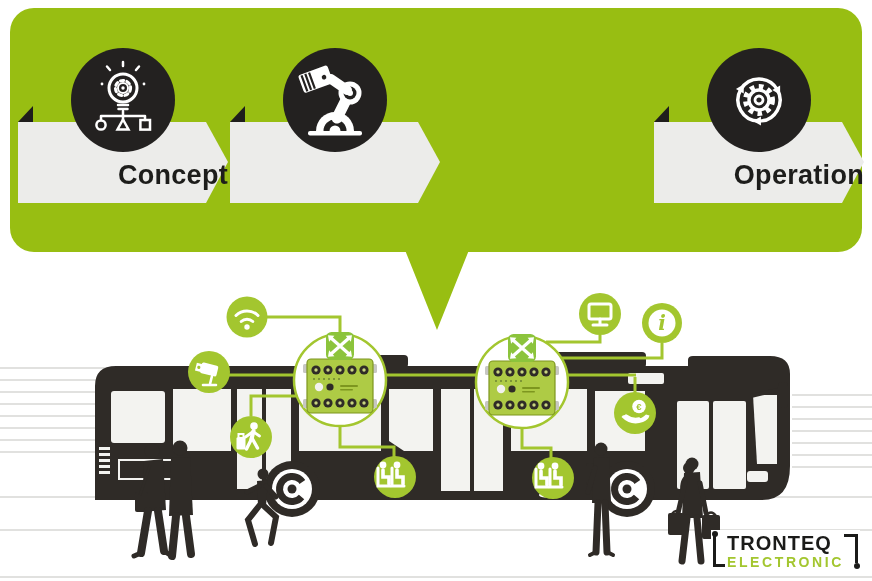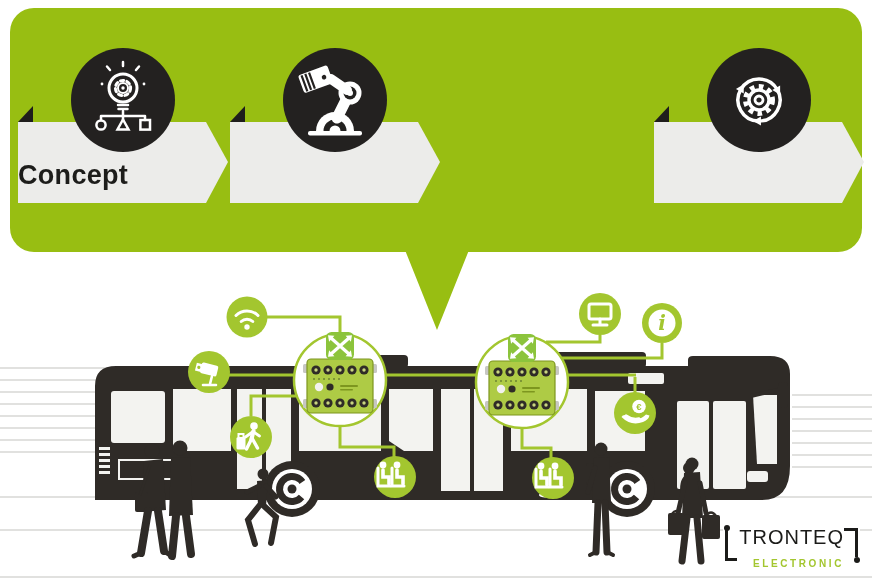--- a/index.html
+++ b/index.html
@@ -11,38 +11,38 @@
   .pointer{position:absolute;left:405px;top:250px;width:64px;height:80px;
            background:var(--banner-green);clip-path:polygon(0 0,100% 0,50% 100%);}
   .step{position:absolute;top:48px;width:210px;height:170px;}
   .step .band{position:absolute;left:0;top:74px;width:210px;height:81px;
               background:var(--band-gray);
               clip-path:polygon(0 0,188px 0,210px 40px,188px 81px,0 81px);}
   .step .fold{position:absolute;left:0;top:58px;width:15px;height:16px;
               background:#1F1E1C;clip-path:polygon(100% 0,100% 100%,0 100%);}
   .step .circle{position:absolute;left:53px;top:0;width:104px;height:104px;border-radius:50%;
                 background:var(--ink);display:flex;align-items:center;justify-content:center;}
-  .step .label{position:absolute;left:0;top:112px;width:210px;text-align:left;
+  .step .label{position:absolute;left:0;top:112px;width:210px;text-align:right;
                font-size:27px;font-weight:700;color:#1d1d1b;letter-spacing:.3px;}
   
   svg.scene{position:absolute;left:0;top:0;}
   .fill-bus{fill:var(--bus-dark);}
   .stroke-bus{stroke:var(--bus-dark);}
   .fill-green{fill:var(--icon-green);}
   .stroke-green{stroke:var(--icon-green);}
   .fill-square{fill:var(--switch-green);}
   .fill-device{fill:var(--device-green);}
   .bgline{stroke:var(--line-gray);stroke-width:1.3;}
   .glass{fill:#F3F3F0;}
   
   .logo{position:absolute;right:12px;bottom:10px;background:#fff;padding:3px 16px 2px 16px;}
   .logo-inner{position:relative;}
-  .logo-main{font-size:20px;font-weight:400;color:#1b1b19;letter-spacing:1px;line-height:1;}
-  .logo-sub{font-size:10px;font-weight:700;color:var(--icon-green);letter-spacing:2.6px;
-            text-align:right;margin-top:12px;line-height:1;}
+  .logo-main{font-size:20px;font-weight:700;color:#1b1b19;letter-spacing:1px;line-height:1;}
+  .logo-sub{font-size:14px;font-weight:700;color:var(--icon-green);letter-spacing:2.6px;
+            text-align:right;margin-top:2px;line-height:1;}
   .lb{position:absolute;left:-14px;top:3px;width:9px;height:28px;
       border-left:3px solid #1b1b19;border-bottom:3px solid #1b1b19;}
   .lb::before{content:"";position:absolute;left:-4.5px;top:-5px;width:6px;height:6px;
       border-radius:50%;background:#1b1b19;}
   .rb{position:absolute;right:-14px;top:1px;width:11px;height:26px;
       border-right:3px solid #1b1b19;border-top:3px solid #1b1b19;}
   .rb::after{content:"";position:absolute;right:-4.5px;bottom:-6px;width:6px;height:6px;
       border-radius:50%;background:#1b1b19;}
 </style>
 </head>
@@ -115,20 +115,21 @@
         <g stroke="#fff" fill="none">
           <circle r="13.5" stroke-width="5" stroke-dasharray="4.6 4.4"></circle>
           <circle r="10" stroke-width="3.4"></circle>
           <circle r="4" stroke-width="2.8"></circle>
         </g>
         <use href="#oparc"></use>
         <use href="#oparc" transform="rotate(120)"></use>
         <use href="#oparc" transform="rotate(240)"></use>
       </svg>
     </div>
+    <div class="label">Operation</div>
   </div>
 
   <svg class="scene" width="872" height="581" viewBox="0 0 872 581">
     <defs>
       <g id="xarr">
         <rect x="-14" y="-14" width="28" height="28" rx="5.5" class="fill-square"></rect>
         <path d="M-9,-8 L9,8 M-9,8 L9,-8" stroke="#fff" stroke-width="3.2" stroke-linecap="round"></path>
         <polygon points="12,-10.7 10.9,-4.3 5.6,-10.3" fill="#fff"></polygon>
         <polygon points="12,10.7 10.9,4.3 5.6,10.3" fill="#fff"></polygon>
         <polygon points="-12,-10.7 -10.9,-4.3 -5.6,-10.3" fill="#fff"></polygon>

